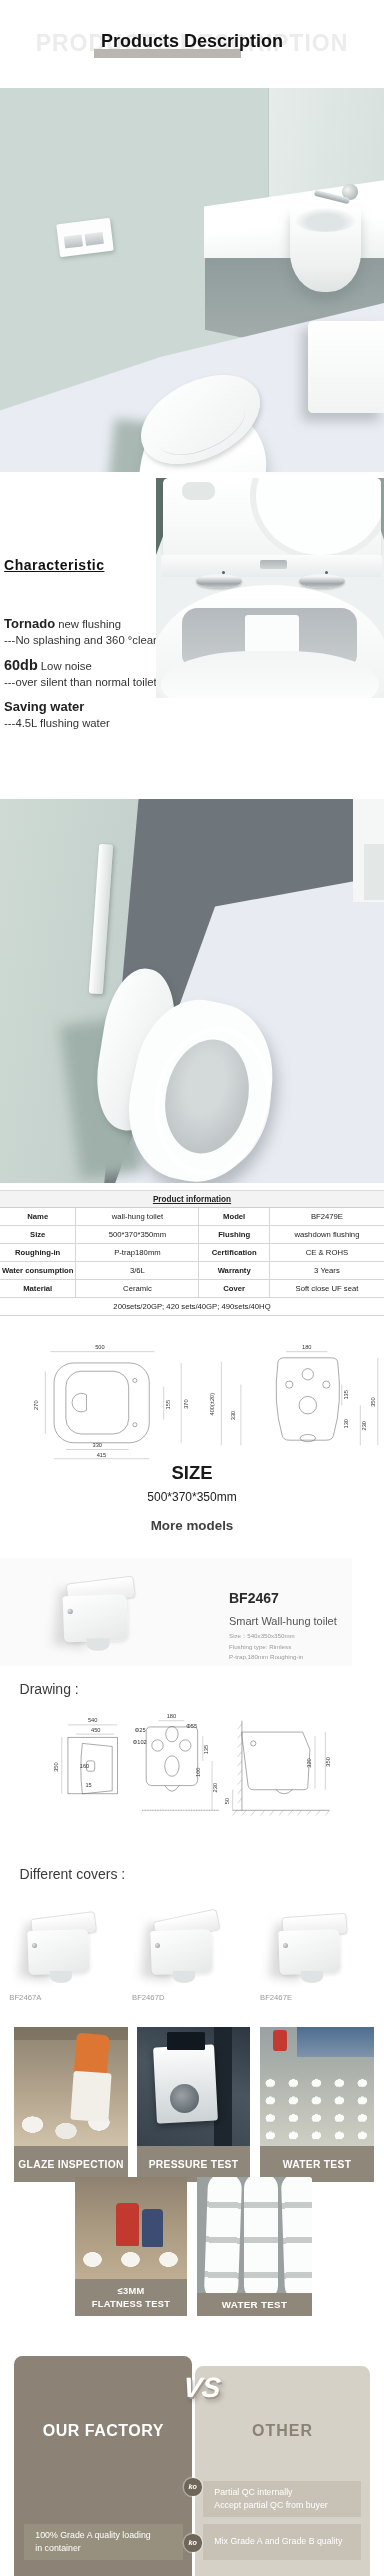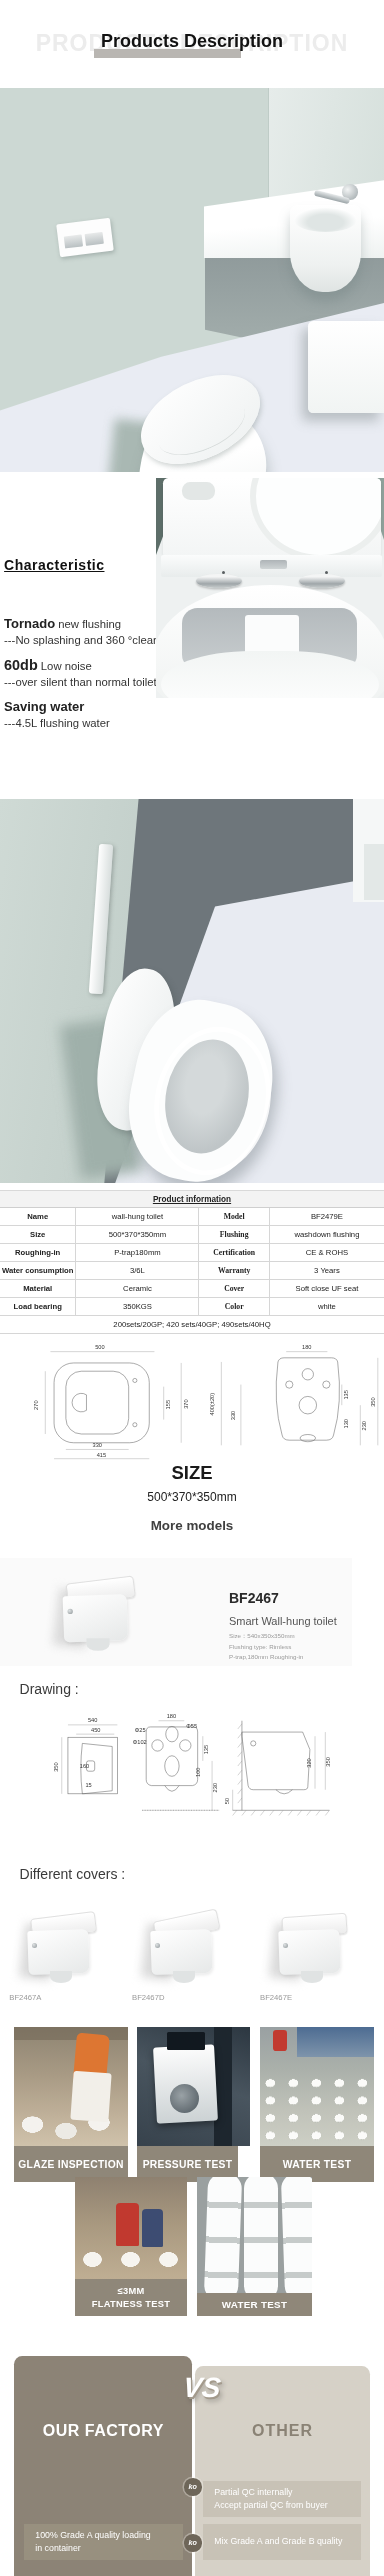--- a/index.html
+++ b/index.html
@@ -110,21 +110,21 @@
 
   
   .ptable{position:absolute;left:0;top:1190px;width:384px;color:#222;}
   .pt-head{height:16px;background:#f3f3f3;border-top:0.5px solid #d9d9d9;border-bottom:0.5px solid #cfcfcf;
     display:flex;align-items:center;justify-content:center;font-size:8.2px;font-weight:bold;
     text-decoration:underline;}
   .pt-row{display:flex;height:17px;border-bottom:0.5px solid #d6d6d6;font-size:7.7px;}
   .pt-row>div{display:flex;align-items:center;justify-content:center;text-align:center;}
   .pt-c1{width:76px;font-weight:bold;}
   .pt-c2{width:123px;border-left:0.5px solid #d6d6d6;}
-  .pt-c3{width:70px;border-left:0.5px solid #d6d6d6;font-weight:bold;font-family:Liberation Serif, serif;}
+  .pt-c3{width:70px;border-left:0.5px solid #d6d6d6;font-weight:bold;}
   .pt-c4{width:115px;border-left:0.5px solid #d6d6d6;}
   .pt-merge{height:17px;display:flex;align-items:center;justify-content:center;font-size:7.7px;
     border-bottom:0.5px solid #d6d6d6;}
 
   
   svg text{font-family:"Liberation Sans",sans-serif;font-size:11px;fill:#333;}
   svg .ln{stroke:#5a5a5a;stroke-width:1;fill:none;}
   svg .dim{stroke:#8a8a8a;stroke-width:.7;fill:none;}
 
   .size-h{position:absolute;left:0;top:1462px;width:384px;text-align:center;
@@ -311,26 +311,20 @@
       <div class="pt-c2">3/6L</div>
       <div class="pt-c3">Warranty</div>
       <div class="pt-c4">3 Years</div>
     </div>
     <div class="pt-row">
       <div class="pt-c1">Material</div>
       <div class="pt-c2">Ceramic</div>
       <div class="pt-c3">Cover</div>
       <div class="pt-c4">Soft close UF seat</div>
     </div>
-    <div class="pt-row">
-      <div class="pt-c1">Load bearing</div>
-      <div class="pt-c2">350KGS</div>
-      <div class="pt-c3">Color</div>
-      <div class="pt-c4">white</div>
-    </div>
     <div class="pt-merge">200sets/20GP;    420 sets/40GP;      490sets/40HQ</div>
   </div>
 
   <svg class="abs" style="left:0;top:1337px;" width="384" height="124" viewBox="0 0 746 240">
 
     <line class="dim" x1="98" y1="28" x2="300" y2="28"></line>
     <text x="185" y="22">500</text>
     <rect class="ln" x="105" y="50" width="185" height="155" rx="38"></rect>
     <rect class="ln" x="128" y="66" width="122" height="122" rx="30"></rect>
     <path class="ln" d="M168 112 a18 18 0 1 0 0 30 z"></path>
@@ -475,21 +469,21 @@
       <i class="f1"></i>
       <i class="f2"></i>
       <i class="f4"></i>
     </div>
   <div class="qc qc3" style="left:260px;top:2027px;width:114px;height:119px;">
       <i class="f1"></i>
       <i class="f2"></i>
       <i class="f3"></i>
     </div>
   <div class="qc-cap" style="left:14px;top:2146px;width:114px;height:36px;font-size:10.3px;">GLAZE INSPECTION</div>
-  <div class="qc-cap" style="left:137px;top:2146px;width:101px;height:36px;font-size:10.3px;">PRESSURE TEST</div>
+  <div class="qc-cap" style="left:137px;top:2146px;width:113px;height:36px;font-size:10.3px;">PRESSURE TEST</div>
   <div class="qc-cap" style="left:260px;top:2146px;width:114px;height:36px;font-size:10.3px;">WATER TEST</div>
 
   <div class="qc qc4" style="left:75px;top:2177px;width:112px;height:102px;">
       <i class="f3"></i>
       <i class="f4"></i>
       <i class="f1"></i>
       <i class="f2"></i>
     </div>
   <div class="qc qc5" style="left:197px;top:2177px;width:115px;height:116px;">
       <i class="f1"></i>

